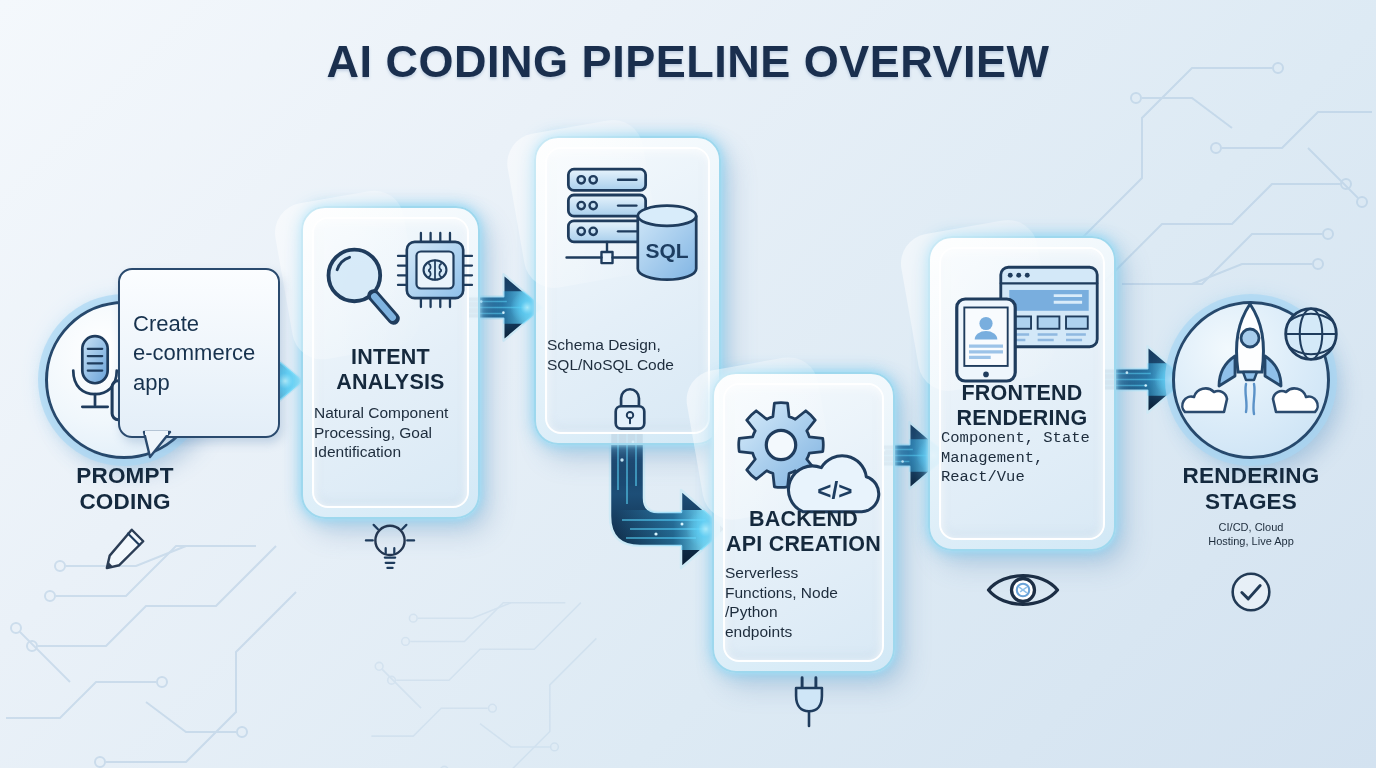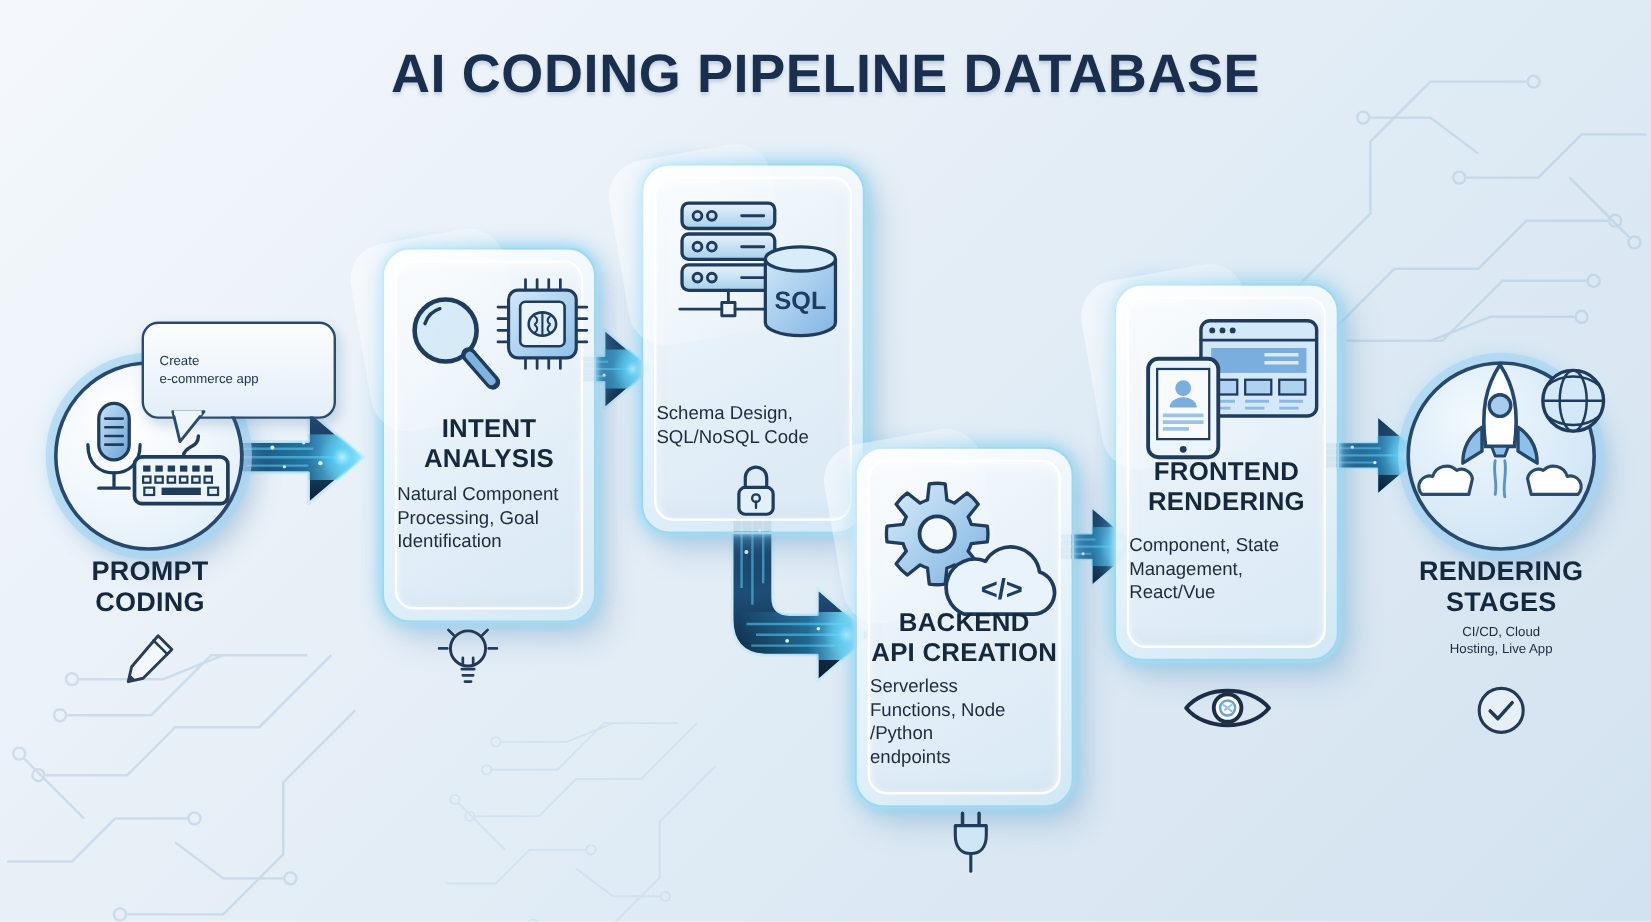--- a/index.html
+++ b/index.html
@@ -59,21 +59,21 @@
   }
   .node-sub{
     position:absolute;text-align:center;font-size:11px;line-height:1.28;color:#1d2c3c;white-space:pre-line;
   }
   
   .speech-bubble{
     box-sizing:border-box;padding:9px 13px;border-radius:14px;
     border:2px solid #2a4a6e;
     background:linear-gradient(180deg,#fbfdff 0%,#e3eef8 100%);
     box-shadow:3px 5px 10px rgba(70,120,170,.25);
-    font-size:11px;line-height:1.35;color:#17324e;white-space:pre-line;z-index:6;
+    font-size:22px;line-height:1.35;color:#17324e;white-space:pre-line;z-index:6;
   }
   .bubble-tail{position:absolute;left:22px;bottom:-23px;width:32px;height:25px;}
   
   .arrow-body{fill:url(#arrBody);stroke:#cfeaf6;stroke-width:2.5;stroke-linejoin:round;}
   .streaks{stroke:#59d4f6;stroke-width:2;opacity:.55;fill:none;}
   .streak-dot{fill:#d9f6ff;}
   svg{overflow:visible;}
   .icon-stroke{stroke:#1f3c5d;fill:none;stroke-linecap:round;stroke-linejoin:round;}
 </style>
 </head>
@@ -145,21 +145,21 @@
 <svg class="abs circuit" style="right:-6px;top:58px;width:300px;height:232px" viewBox="0 0 300 232">
     <use href="#circuitA"></use>
   </svg>
 <svg class="abs circuit" style="left:-4px;bottom:-4px;width:300px;height:232px" viewBox="0 0 300 232">
     <use href="#circuitA" transform="rotate(180 150 116)"></use>
   </svg>
 <svg class="abs circuit" style="left:330px;bottom:-10px;width:300px;height:180px;opacity:.45" viewBox="0 0 300 232">
     <use href="#circuitA" transform="rotate(180 150 116)"></use>
   </svg>
 
-<div class="abs main-title">AI CODING PIPELINE DATABASE</div>
+<div class="abs main-title">AI CODING PIPELINE OVERVIEW</div>
 
 <svg class="abs" style="left:197px;top:336px;width:112px;height:90px" viewBox="0 0 112 90">
   <path class="arrow-body" d="M0,32 L60,32 L60,6 L106,45 L60,84 L60,58 L0,58 Z"></path>
   <g clip-path="url(#arrowClip)">
     <rect x="0" y="26" width="108" height="38" fill="url(#arrStreak)"></rect>
     <path class="streaks" d="M4,38 H64 M0,45 H86 M8,52 H60"></path>
     <circle class="streak-dot" cx="30" cy="37" r="1.7"></circle>
       <circle class="streak-dot" cx="56" cy="33" r="1.4"></circle>
       <circle class="streak-dot" cx="70" cy="50" r="1.8"></circle>
       <circle class="streak-dot" cx="40" cy="53" r="1.3"></circle>
@@ -256,21 +256,21 @@
 </div>
 
 <div class="abs node-label" style="left:27px;top:463px;width:196px;">PROMPT
 CODING</div>
 <svg class="abs" style="left:103px;top:524px;width:46px;height:46px" viewBox="0 0 48 48">
   <path d="M30,6 L42,18 L17,43 L4,46 L7,33 Z" fill="#f2f8fd" stroke="#2b3d55" stroke-width="2.5" stroke-linejoin="round"></path>
   <path class="icon-stroke" stroke="#2b3d55" stroke-width="2.2" d="M26,10 L38,22"></path>
   <path d="M5.5,39.5 L4,46 L10.5,44.6 Z" fill="#2b3d55"></path>
 </svg>
 
-<div class="abs stage-card" style="left:318px;top:206px;width:179px;height:313px;">
+<div class="abs stage-card" style="left:301px;top:206px;width:179px;height:313px;">
   <div class="card-inner">
     <svg class="abs" style="left:4px;top:22px;width:88px;height:88px" viewBox="0 0 92 92">
       <circle cx="38" cy="36" r="27" fill="rgba(205,230,247,.75)" stroke="#1f3c5d" stroke-width="4"></circle>
       <path class="icon-stroke" stroke-width="3" d="M20,30 A20,20 0 0 1 33,17"></path>
       <line x1="58" y1="57" x2="79" y2="81" stroke="#1f3c5d" stroke-width="13" stroke-linecap="round"></line>
       <line x1="59" y1="58" x2="78" y2="80" stroke="#7fb3e0" stroke-width="7" stroke-linecap="round"></line>
     </svg>
     <svg class="abs" style="left:84px;top:14px;width:74px;height:74px" viewBox="0 0 84 84">
       <g class="icon-stroke" stroke-width="2.6">
         <path d="M26,0 V10 M37,0 V10 M48,0 V10 M59,0 V10 M26,74 V84 M37,74 V84 M48,74 V84 M59,74 V84"></path>
@@ -377,21 +377,21 @@
     <svg class="abs" style="left:12px;top:44px;width:66px;height:94px" viewBox="0 0 70 95">
       <rect x="4" y="4" width="62" height="87" rx="9" fill="#eef6fd" stroke="#1f3c5d" stroke-width="3.4"></rect>
       <rect x="12" y="13" width="46" height="62" fill="#f8fbfe" stroke="#1f3c5d" stroke-width="2"></rect>
       <circle cx="35" cy="30" r="7" fill="#79aede"></circle>
       <path d="M23,47 a12,9 0 0 1 24,0 z" fill="#79aede"></path>
       <path d="M17,54 H53 M17,60 H53 M17,66 H40" stroke="#9cc3e8" stroke-width="3.4"></path>
       <circle cx="35" cy="84" r="3" fill="#1f3c5d"></circle>
     </svg>
     <div class="stage-title" style="top:132px;">FRONTEND
 RENDERING</div>
-    <div class="stage-sub" style="top:196px;">Component, State
+    <div class="stage-sub" style="top:180px;font-family:Liberation Mono, monospace;">Component, State
 Management,
 React/Vue</div>
   </div>
 </div>
 <svg class="abs" style="left:984px;top:567px;width:78px;height:46px" viewBox="0 0 80 48">
   <path d="M4,24 C20,4 60,4 76,24 C60,44 20,44 4,24 Z" fill="none" stroke="#1c2e45" stroke-width="3.4" stroke-linejoin="round"></path>
   <circle cx="40" cy="24" r="12" fill="#ffffff" stroke="#1c2e45" stroke-width="3.4"></circle>
   <circle cx="40" cy="24" r="6.5" fill="none" stroke="#6ba3d8" stroke-width="2.2"></circle>
   <path d="M36,21 L44,27 M44,21 L37,26" stroke="#8fc0ea" stroke-width="1.6"></path>
 </svg>

